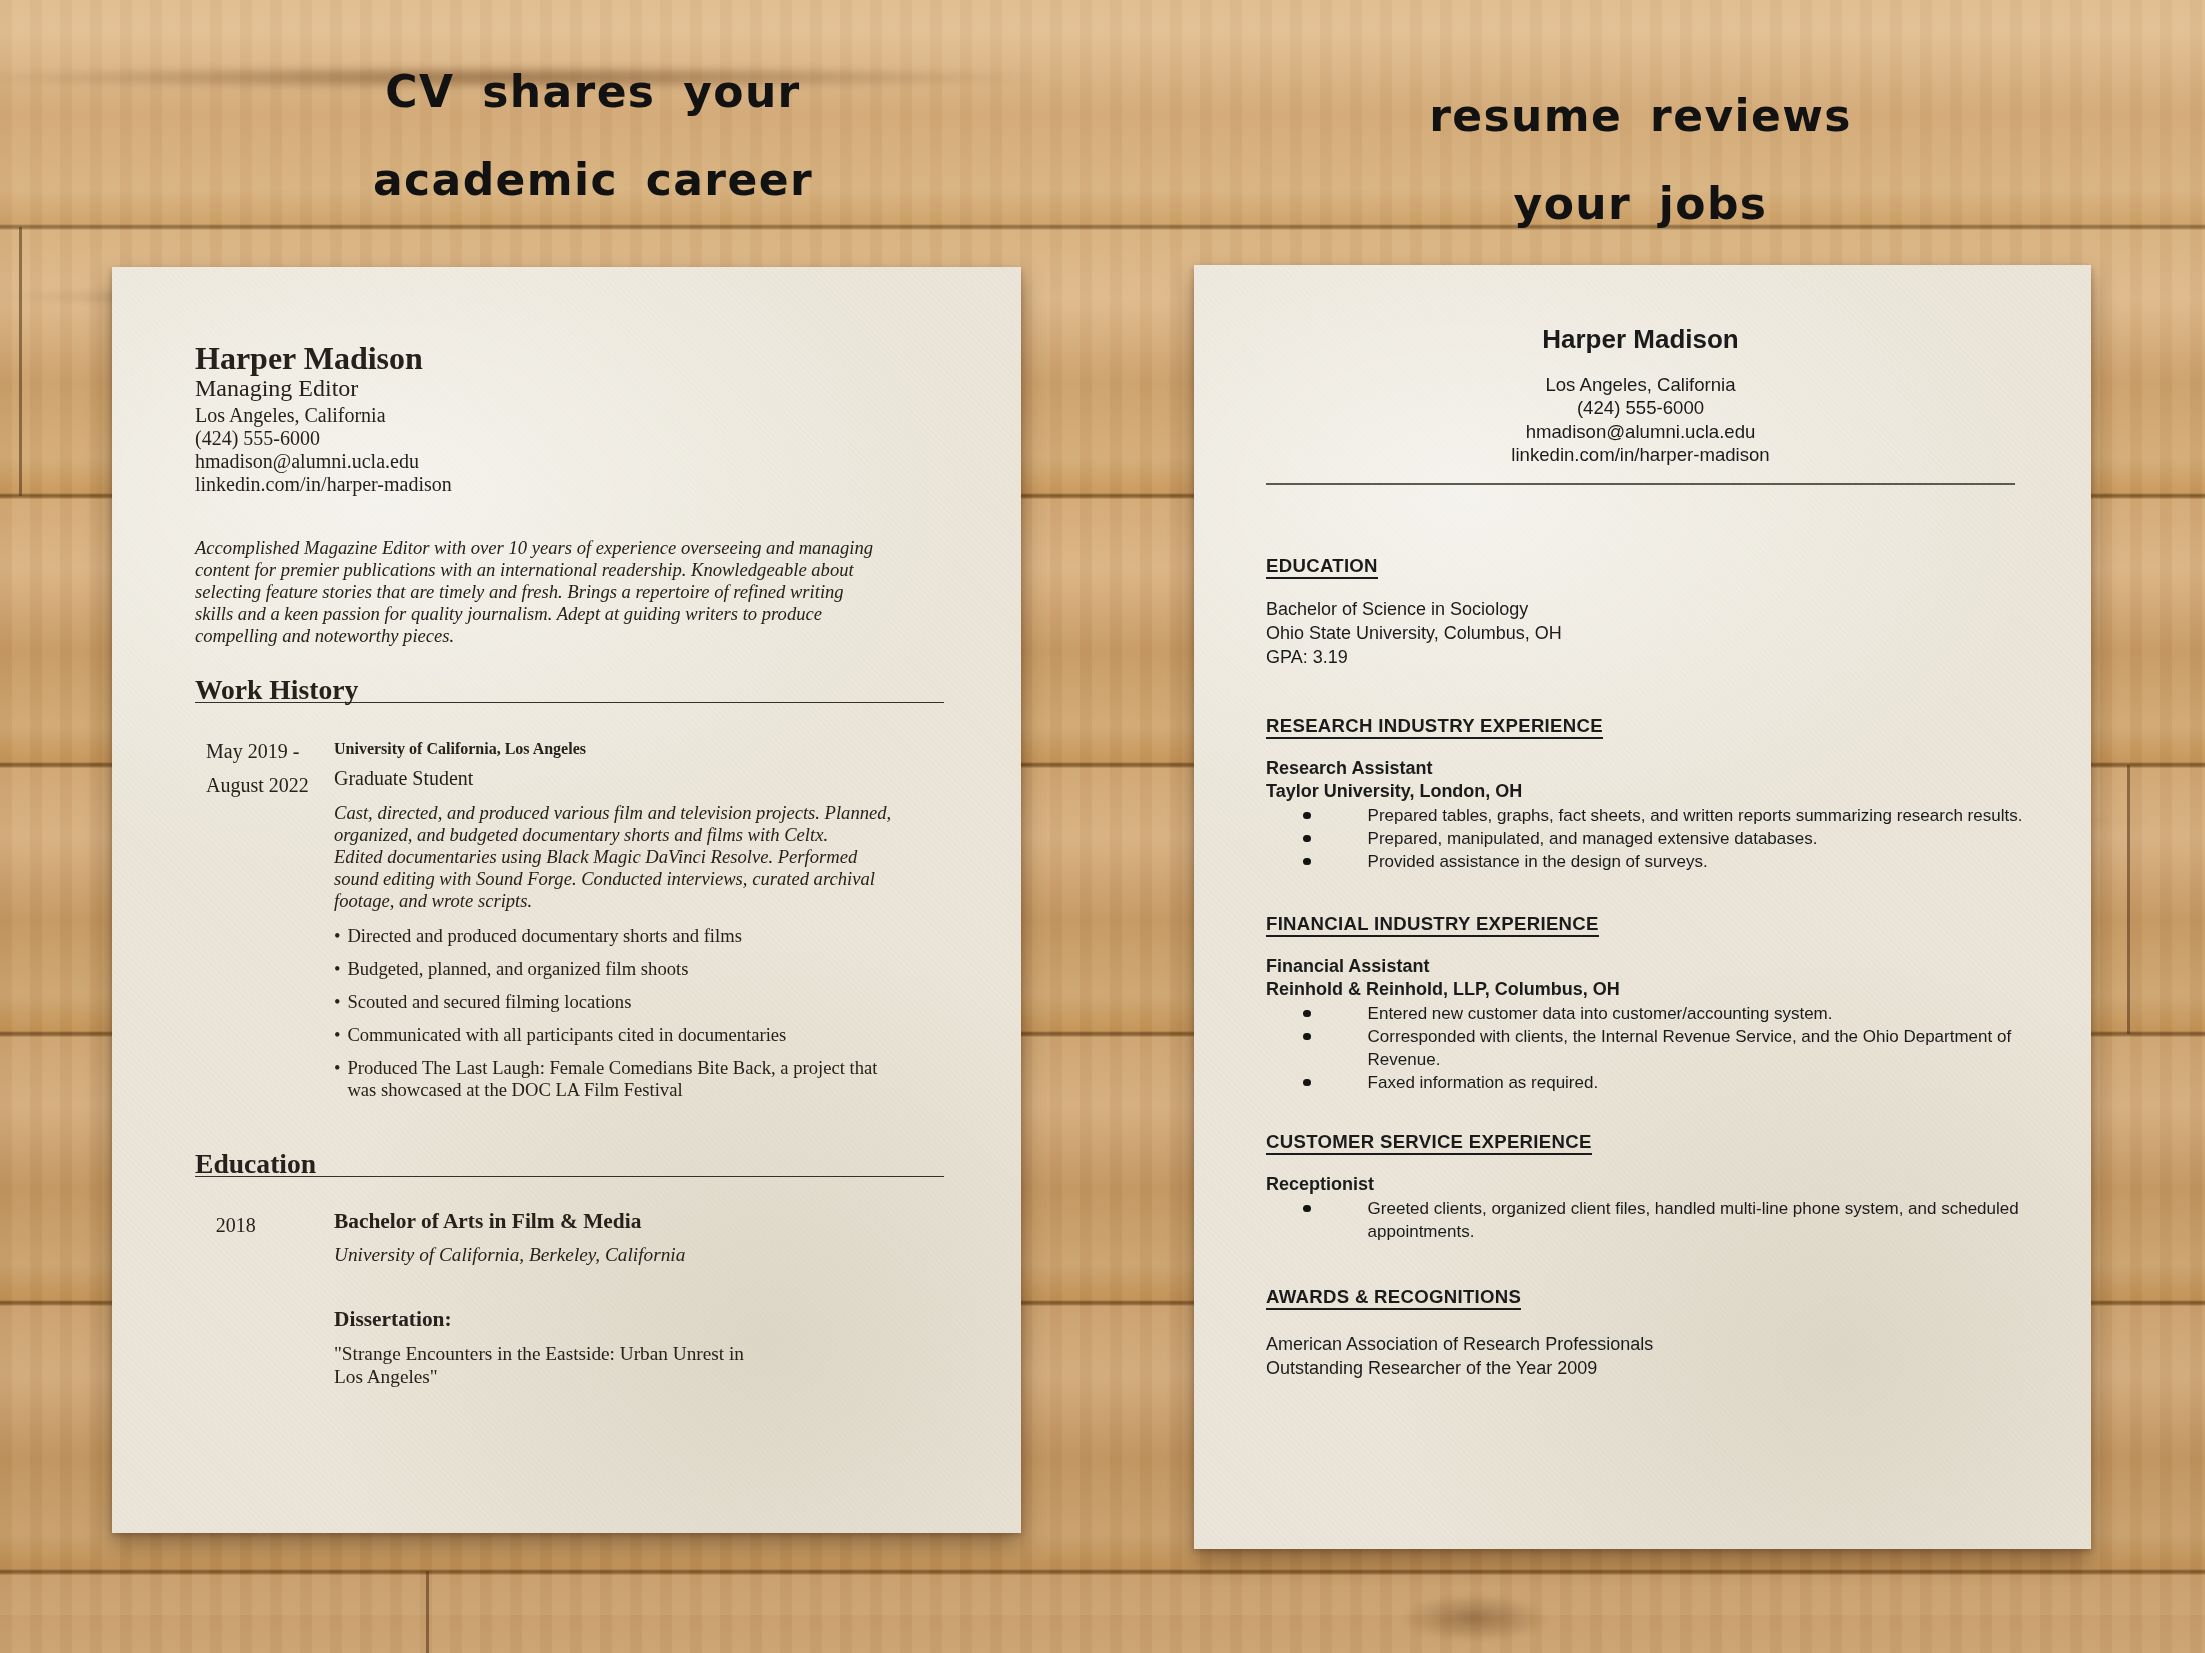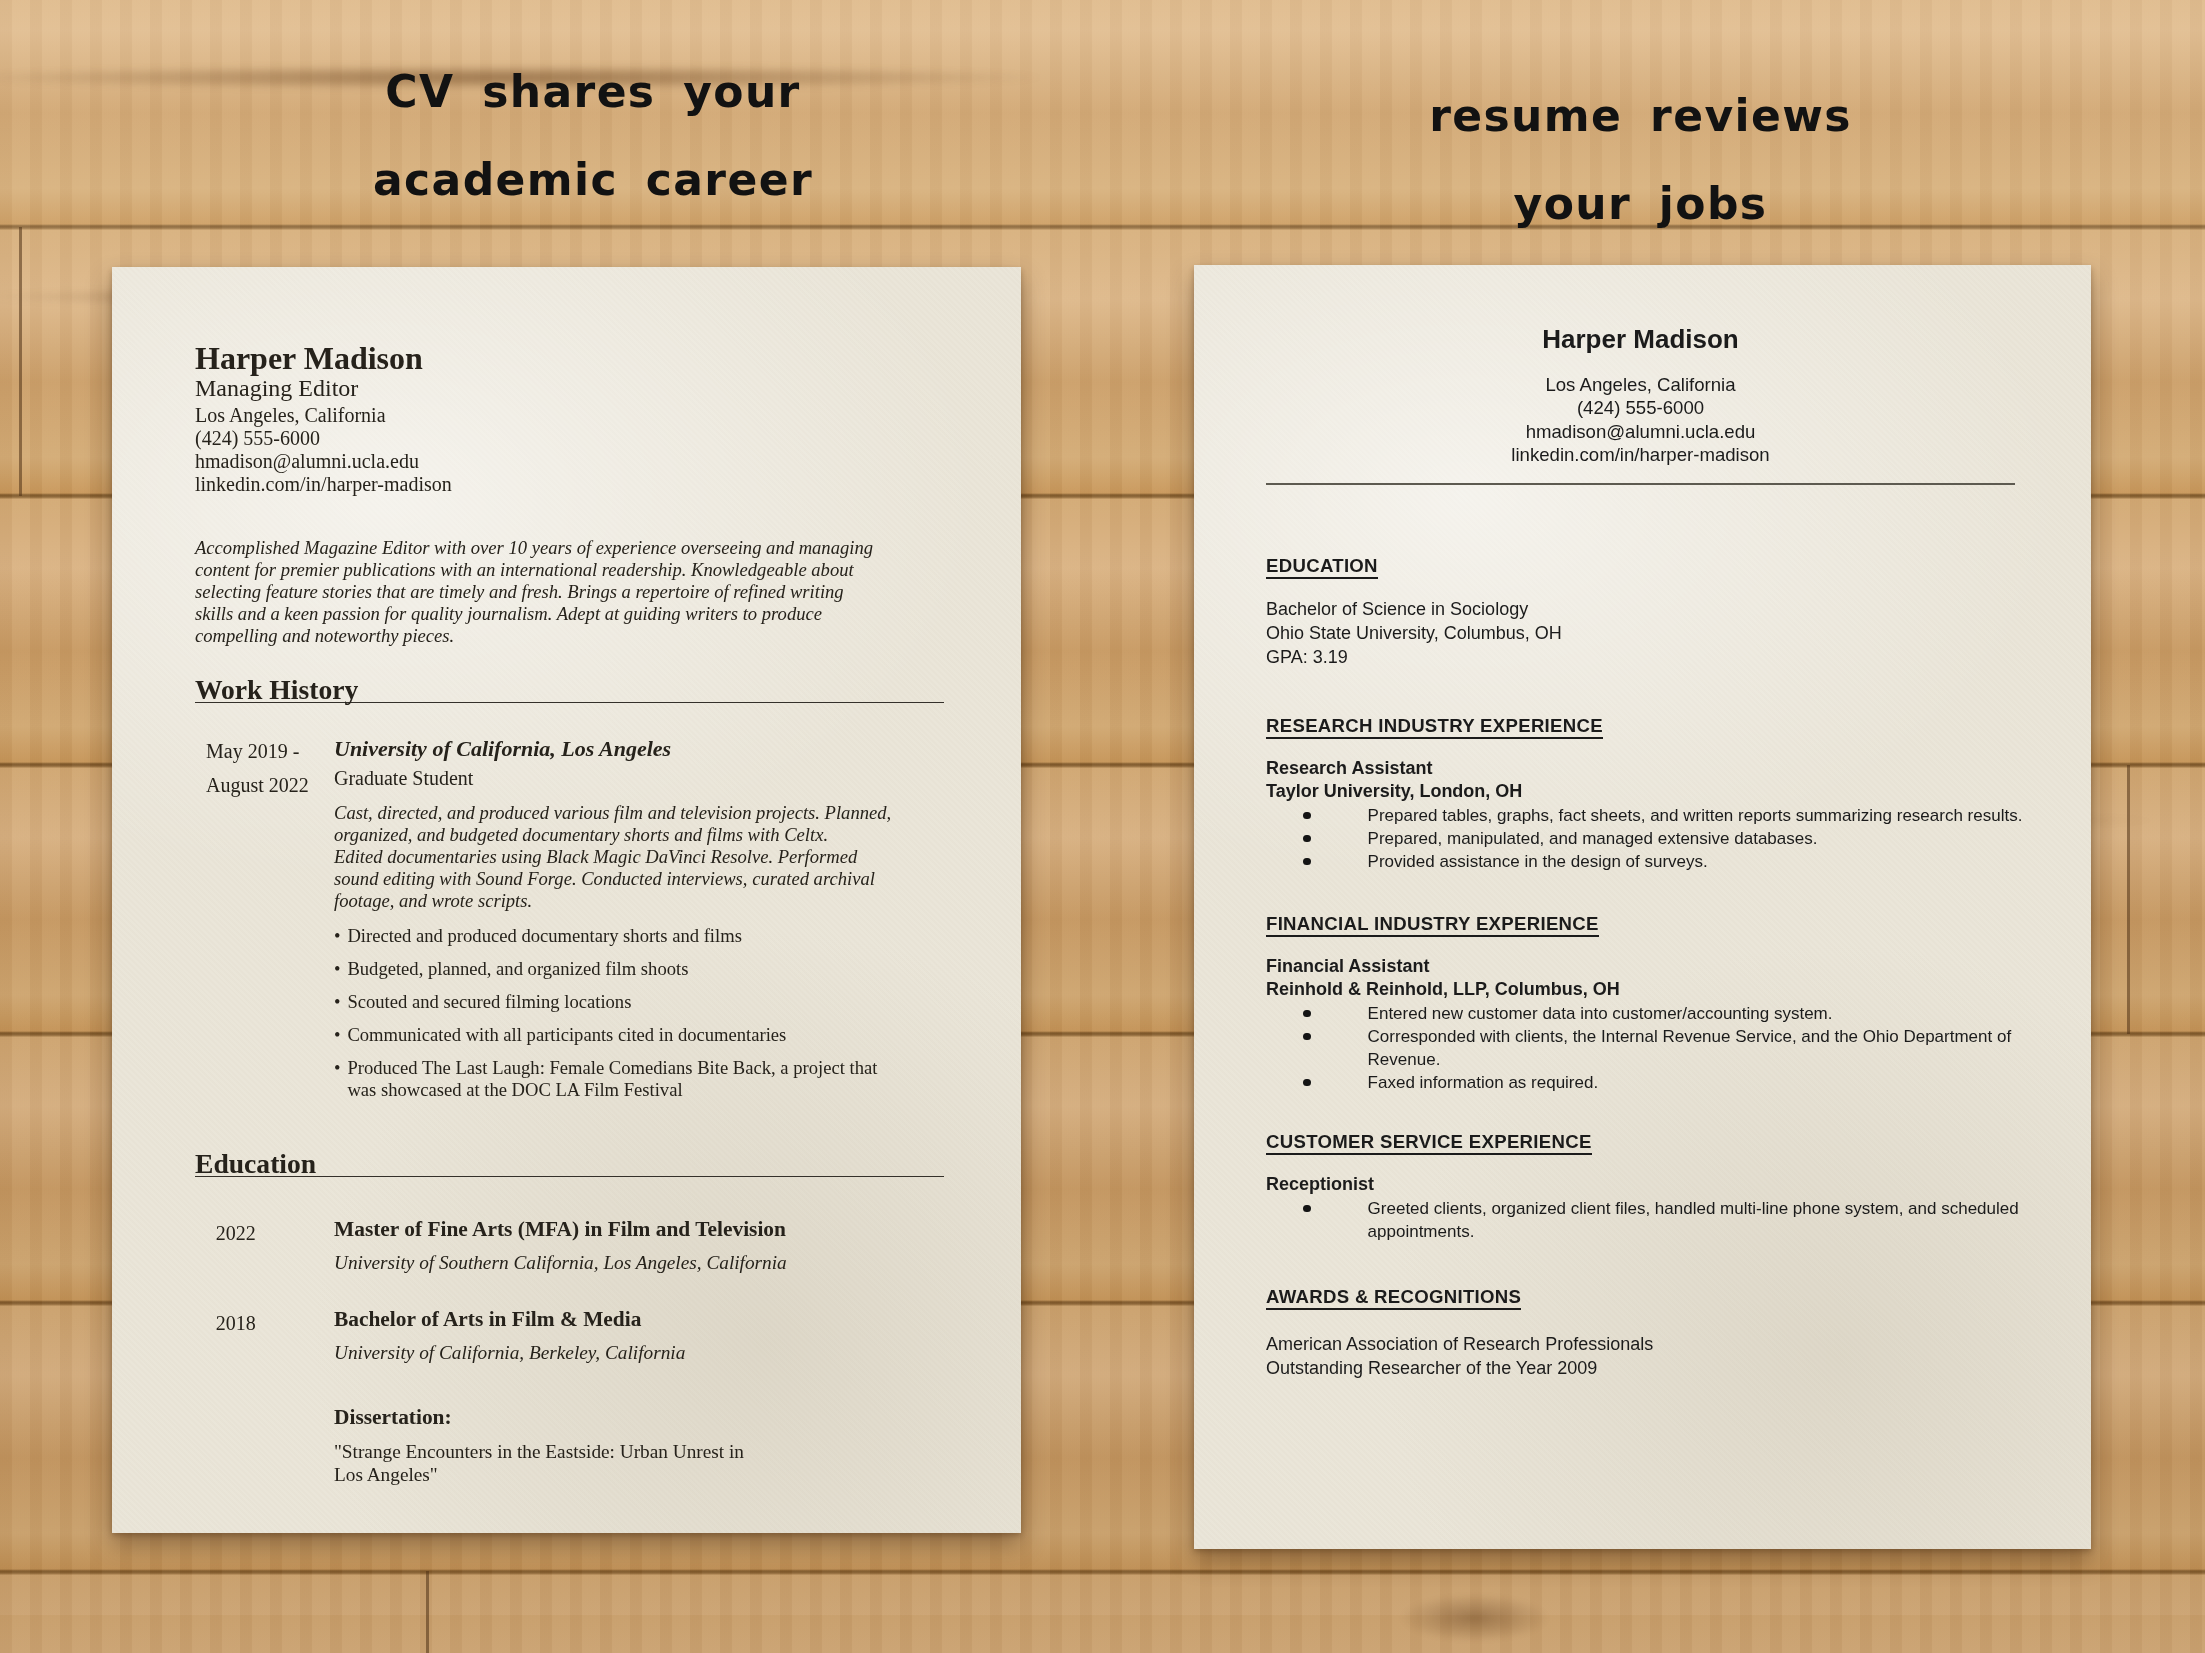--- a/index.html
+++ b/index.html
@@ -64,21 +64,21 @@
   .cv-row.work-entry{margin-top:33px;}
   .cv-row.edu-entry1{margin-top:40px;}
   .cv-row.edu-entry2{margin-top:32px;}
   .cv-row.diss-entry{margin-top:40px;}
   .cv-datecol{width:139px;flex:none;box-sizing:border-box;padding-left:11px;}
   .cv-datecol .d1{font-size:20px;line-height:25px;margin-top:2.8px;}
   .cv-datecol .d2{font-size:20px;line-height:25px;margin-top:9.6px;}
   .cv-yearcol{width:139px;flex:none;box-sizing:border-box;padding-left:20.7px;}
   .cv-yearcol .y{font-size:20px;line-height:25px;margin-top:4.1px;}
   .cv-content{flex:1;min-width:0;}
-  .cv-org{font-size:22px;line-height:25px;font-weight:700;font-style:italic;}
+  .cv-org{font-size:16px;line-height:25px;font-weight:700;}
   .cv-role{font-size:20px;line-height:25px;margin-top:5.5px;}
   .cv-desc{margin-top:11px;font-size:18.6px;line-height:22px;font-style:italic;white-space:pre;}
   .cv-ul{list-style:none;margin:12.4px 0 0 0;padding:0;}
   .cv-ul li{display:flex;font-size:18.6px;line-height:22px;margin-bottom:11px;}
   .cv-ul .dot{flex:none;margin-right:6.9px;}
   .cv-ul .txt{white-space:pre-line;}
   .cv-degree{font-size:21.4px;line-height:25px;font-weight:700;}
   .cv-school{font-size:19.3px;line-height:25px;font-style:italic;margin-top:8.3px;}
   .cv-diss-label{font-size:21.4px;line-height:25px;font-weight:700;}
   .cv-diss-title{font-size:19.3px;line-height:23px;margin-top:9.6px;white-space:pre-line;}
@@ -188,29 +188,20 @@
               <span class="dot">•</span>
               <span class="txt">Produced The Last Laugh: Female Comedians Bite Back, a project that
 was showcased at the DOC LA Film Festival</span>
             </li>
         </ul>
       </div>
     </div>
 
     <h2 class="cv-h2 edu">Education</h2>
 
-    <div class="cv-row edu-entry1">
-      <div class="cv-yearcol">
-        <div class="y">2022</div>
-      </div>
-      <div class="cv-content">
-        <div class="cv-degree">Master of Fine Arts (MFA) in Film and Television</div>
-        <div class="cv-school">University of Southern California, Los Angeles, California</div>
-      </div>
-    </div>
 
     <div class="cv-row edu-entry2">
       <div class="cv-yearcol">
         <div class="y">2018</div>
       </div>
       <div class="cv-content">
         <div class="cv-degree">Bachelor of Arts in Film &amp; Media</div>
         <div class="cv-school">University of California, Berkeley, California</div>
       </div>
     </div>

